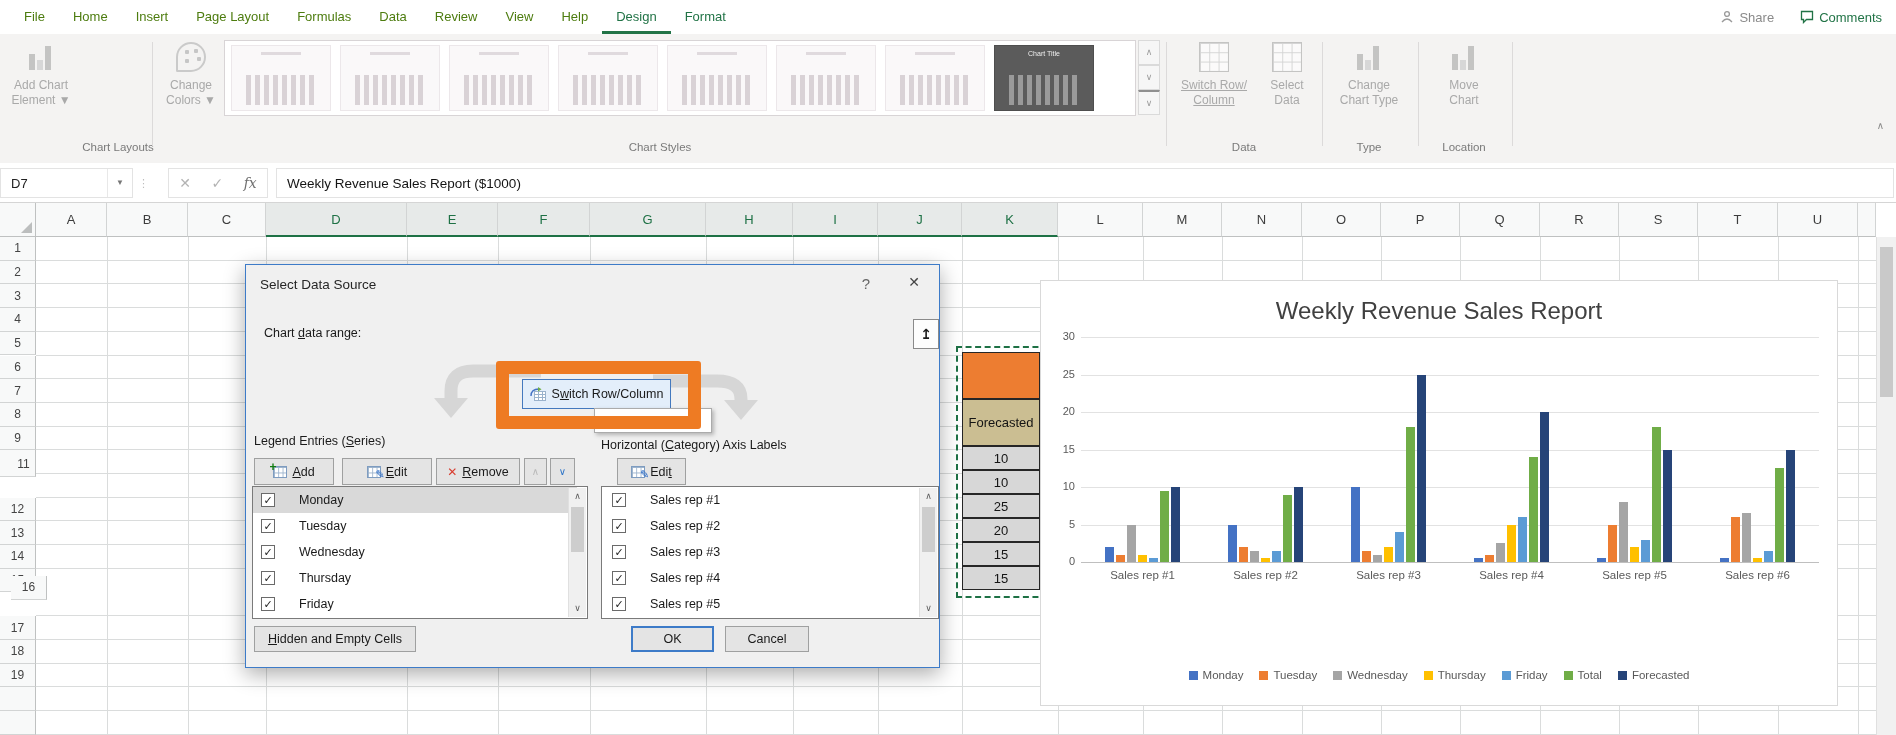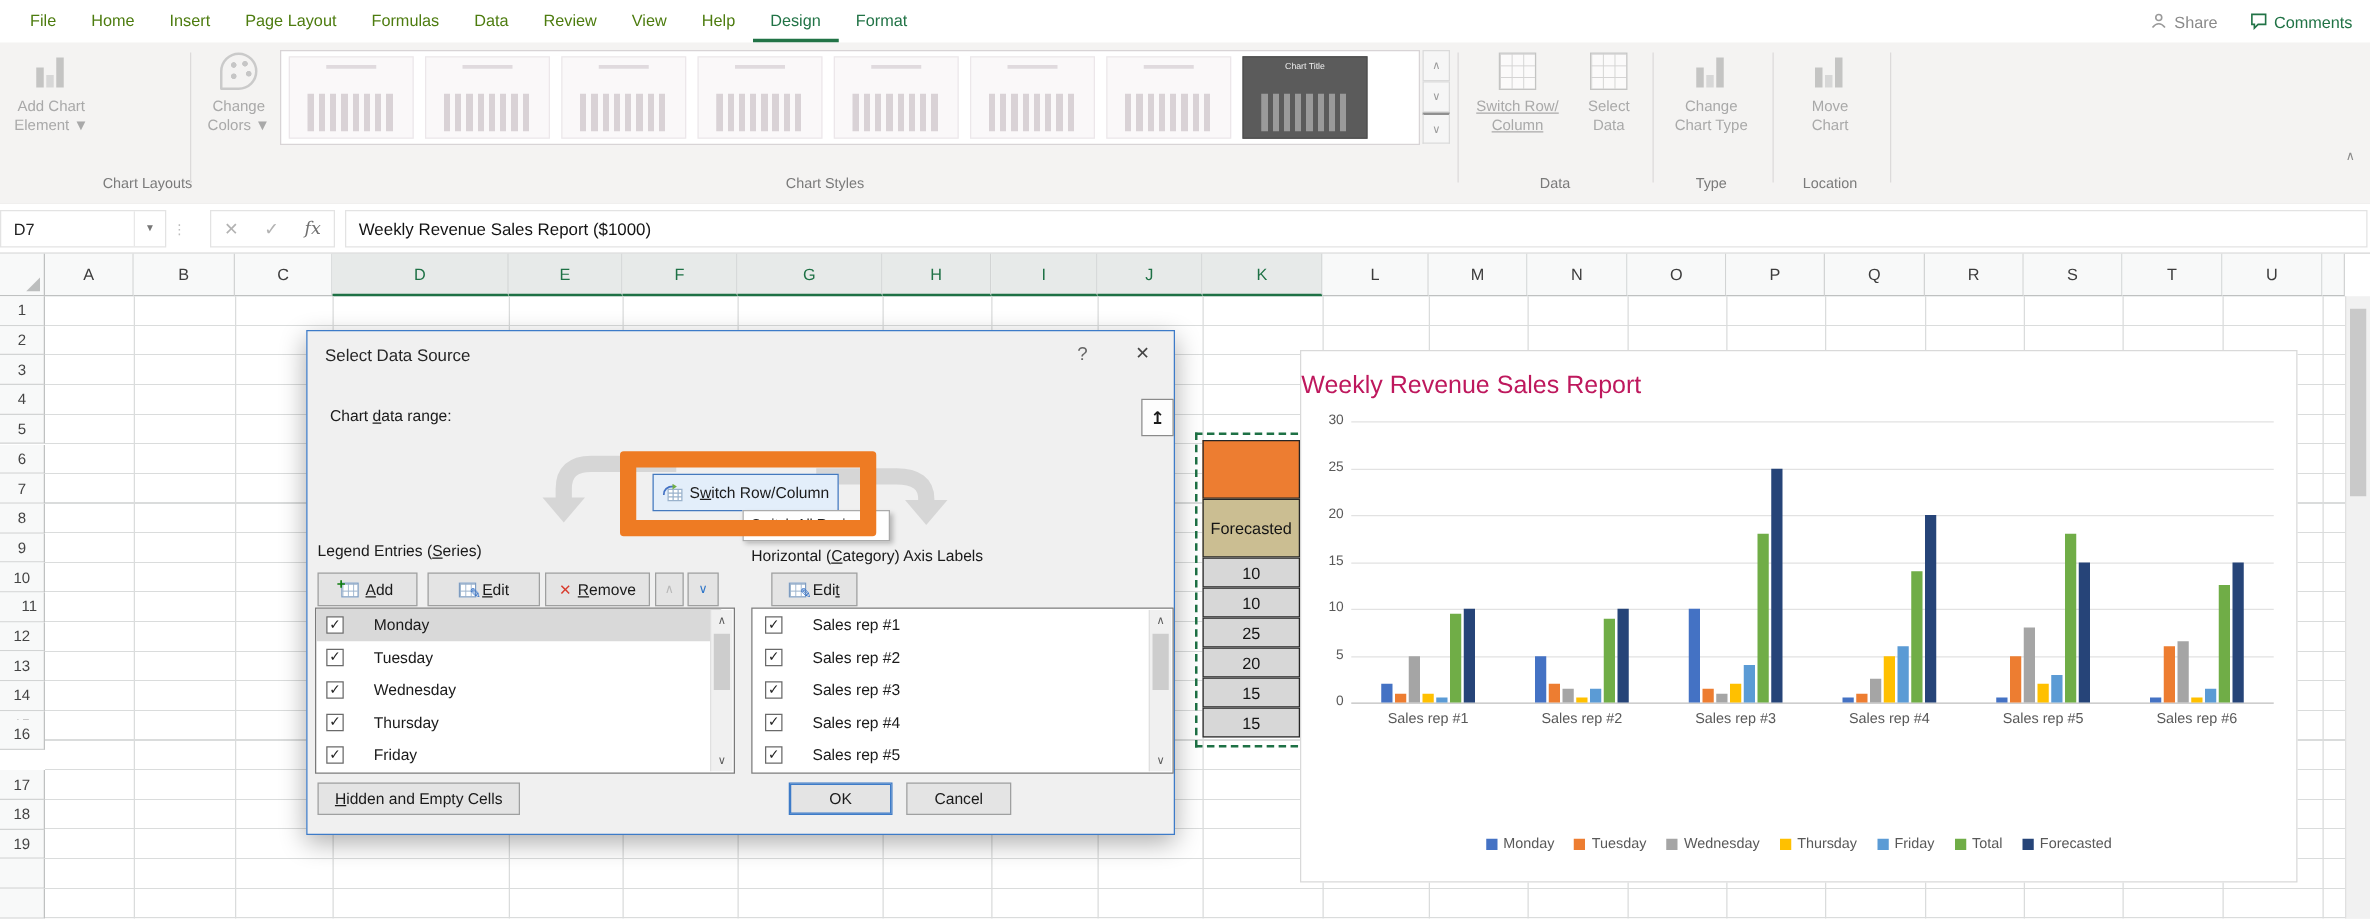--- a/index.html
+++ b/index.html
@@ -47,21 +47,21 @@
     display:flex;align-items:center;justify-content:center}
   .colhead.sel{background:#E7EAE9;color:#1E7145;border-bottom:2px solid #1E7145}
   .rowhead{position:absolute;left:0;width:36px;box-sizing:border-box;border-right:1px solid #BFC1C1;
     border-bottom:1px solid #D2D4D4;background:#F8F9F9;color:#444;font-size:12px;
     display:flex;align-items:center;justify-content:center}
   .vline{position:absolute;top:237px;height:498px;width:1px;background:#DADCDC}
   .kcell{position:absolute;left:962px;width:78px;box-sizing:border-box;border:1px solid #262626;
     display:flex;align-items:center;justify-content:center;font-size:13px;color:#141414;z-index:2}
   
   #chartcard{left:1040px;top:280px;width:798px;height:426px;background:#fff;border:1px solid #D9D9D9;box-sizing:border-box;z-index:5}
-  #charttitle{position:absolute;top:16px;left:0;width:100%;font-size:20px;color:#be185d}
+  #charttitle{position:absolute;top:16px;left:0;width:100%;text-align:center;font-size:24px;color:#404040}
   #plot{position:absolute;left:40px;top:56px;width:738px;height:225px;border-bottom:1px solid #BFBFBF}
   .gline{position:absolute;left:0;width:100%;height:1px;background:#E2E2E2}
   .ylab{position:absolute;width:28px;text-align:right;font-size:11px;color:#595959}
   .cluster{position:absolute;bottom:0;height:225px;width:75px;display:flex;align-items:flex-end;gap:2px}
   .bar{width:9px}
   .catlab{position:absolute;top:288px;width:123px;text-align:center;font-size:11.5px;color:#595959}
   #chlegend{position:absolute;top:388px;left:0;width:100%;display:flex;justify-content:center;gap:16px;font-size:11.5px;color:#595959}
   .legitem{display:flex;align-items:center;gap:5px}
   .legsq{width:9px;height:9px;display:inline-block}
   
@@ -245,26 +245,26 @@
       <div class="rowhead" style="top: 237px; height: 23.7px;">1</div>
       <div class="rowhead" style="top: 260.7px; height: 23.7px;">2</div>
       <div class="rowhead" style="top: 284.4px; height: 23.7px;">3</div>
       <div class="rowhead" style="top: 308.1px; height: 23.7px;">4</div>
       <div class="rowhead" style="top: 331.8px; height: 23.7px;">5</div>
       <div class="rowhead" style="top: 355.5px; height: 23.7px;">6</div>
       <div class="rowhead" style="top: 379.2px; height: 23.7px;">7</div>
       <div class="rowhead" style="top: 402.9px; height: 23.7px;">8</div>
       <div class="rowhead" style="top: 426.6px; height: 23.7px;">9</div>
       <div class="rowhead" style="top: 450.3px; height: 23.7px;">10</div>
-      <div class="rowhead" style="top: 474px; height: 23.7px; padding-left: 12px;">11</div>
+      <div class="rowhead" style="top: 453px; height: 23.7px; padding-left: 12px;">11</div>
       <div class="rowhead" style="top: 497.7px; height: 23.7px;">12</div>
       <div class="rowhead" style="top: 521.4px; height: 23.7px;">13</div>
       <div class="rowhead" style="top: 545.1px; height: 23.7px;">14</div>
       <div class="rowhead" style="top: 568.8px; height: 23.7px;">15</div>
-      <div class="rowhead" style="top: 576px; height: 23.7px;">16</div>
+      <div class="rowhead" style="top: 576px; height: 23.7px; margin-left: 11px;">16</div>
       <div class="rowhead" style="top: 616.2px; height: 23.7px;">17</div>
       <div class="rowhead" style="top: 639.9px; height: 23.7px;">18</div>
       <div class="rowhead" style="top: 663.6px; height: 23.7px;">19</div>
       <div class="rowhead" style="top: 687.3px; height: 23.7px;"></div>
       <div class="rowhead" style="top: 711px; height: 23.7px;"></div>
     </div>
   <div id="gridlines">
       <div class="vline" style="left: 107px;"></div>
       <div class="vline" style="left: 188px;"></div>
       <div class="vline" style="left: 266px;"></div>
@@ -439,21 +439,21 @@
       <svg width="17" height="15" viewBox="0 0 17 15">
         <rect x="4.5" y="4.5" width="11" height="9" fill="#fff" stroke="#9AB2CC"></rect>
         <path d="M4.5 7.5h11M4.5 10.5h11M8.5 4.5v9M12.5 4.5v9" stroke="#9AB2CC"></path>
         <path d="M1 9 q0 -7 8 -7" stroke="#4472C4" fill="none" stroke-width="1.4"></path>
         <polygon points="8,0 8,4.5 11.5,2.2" fill="#70AD47"></polygon>
       </svg>
       <span><span>S</span><span class="u">w</span><span>itch Row/Column</span></span>
     </div>
 
     <div class="abs" style="left:348px;top:143px;width:118px;height:25px;background:#fff;border:1px solid #ABABAB;box-shadow:2px 2px 4px rgba(0,0,0,.25);box-sizing:border-box;z-index:3;font-size:11.5px;line-height:22px;padding-left:6px;color:#222">
-      <span>Switch All Review</span>
+      <span>Report All Values</span>
     </div>
 
     <div class="abs" style="left:250px;top:96px;width:205px;height:68px;border:13px solid #EE7B23;border-radius:3px;box-sizing:border-box;z-index:4;pointer-events:none"></div>
 
     <div class="seclabel" style="left:8px;top:169px">
       <span>Legend Entries (</span><span class="u">S</span><span>eries)</span>
     </div>
     <div class="seclabel" style="left:355px;top:173px">
       <span>Horizontal (</span><span class="u">C</span><span>ategory) Axis Labels</span>
     </div>

